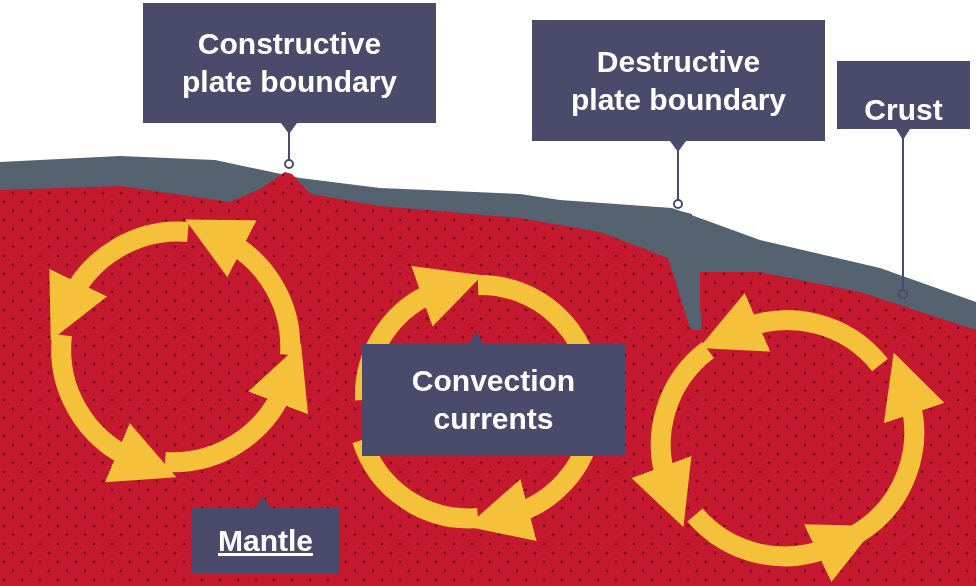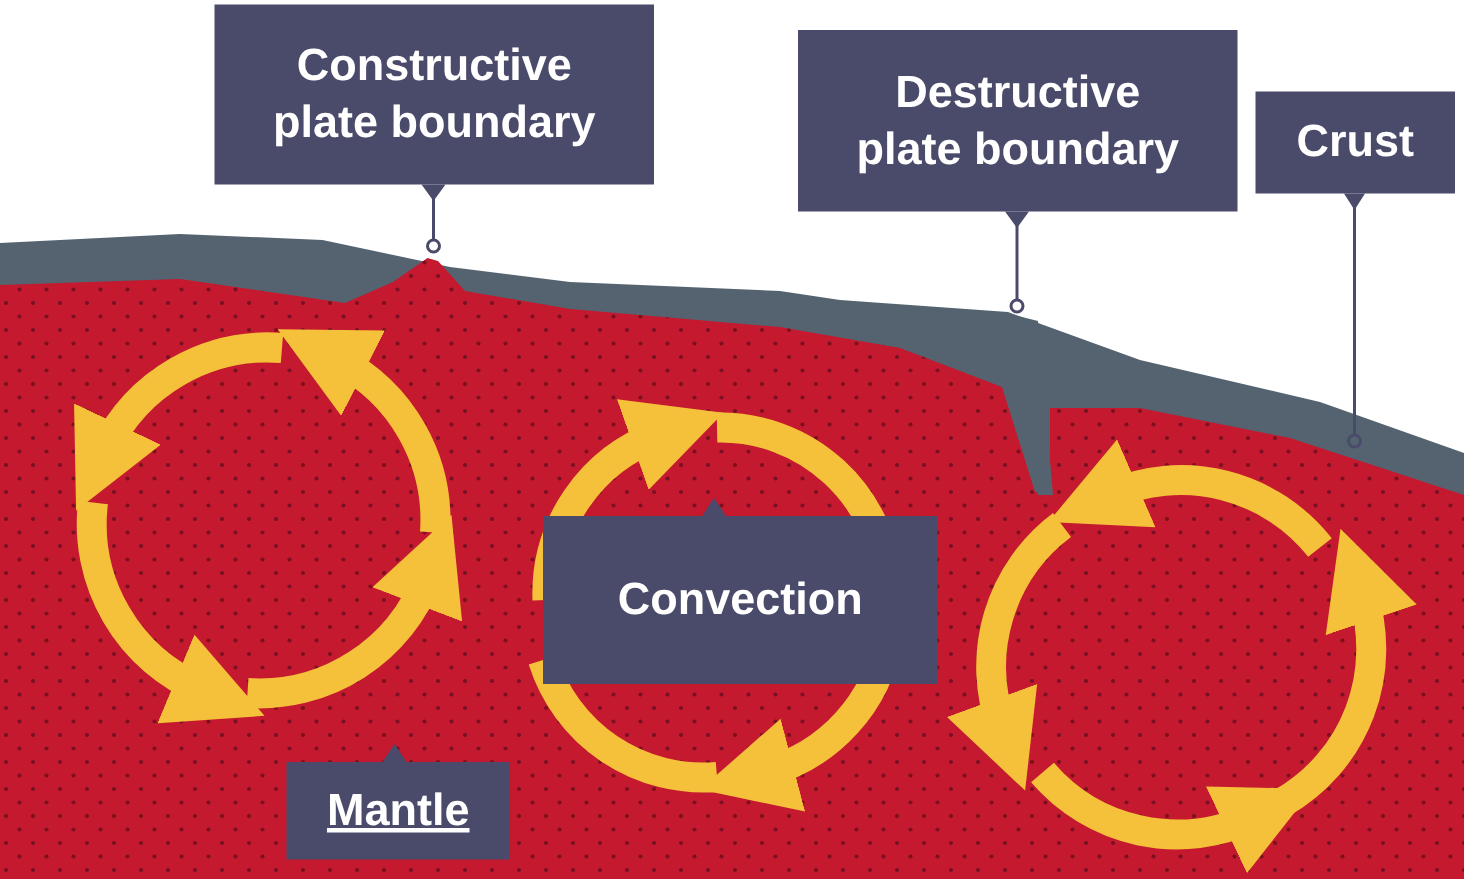--- a/index.html
+++ b/index.html
@@ -82,23 +82,24 @@
 <div class="label" style="left:143px;top:3px;width:293px;height:120px;">
   <span>Constructive</span>
   <span>plate boundary</span>
 </div>
 
 <div class="label" style="left:532px;top:20px;width:293px;height:121px;">
   <span>Destructive</span>
   <span>plate boundary</span>
 </div>
 
-<div class="label" style="left:837px;top:61px;width:133px;height:68px;">
+<div class="label" style="left:837px;top:61px;width:133px;height:68px;justify-content:flex-end;">
   <span>Crust</span>
 </div>
 
 <div class="label" style="left:362px;top:344px;width:263px;height:112px;">
   <span>Convection</span>
+  <span>currents</span>
 </div>
 
 <div class="label" style="left:191px;top:508px;width:149px;height:65px;text-decoration:underline;">
   <span>Mantle</span>
 </div>
 
 </body></html>

